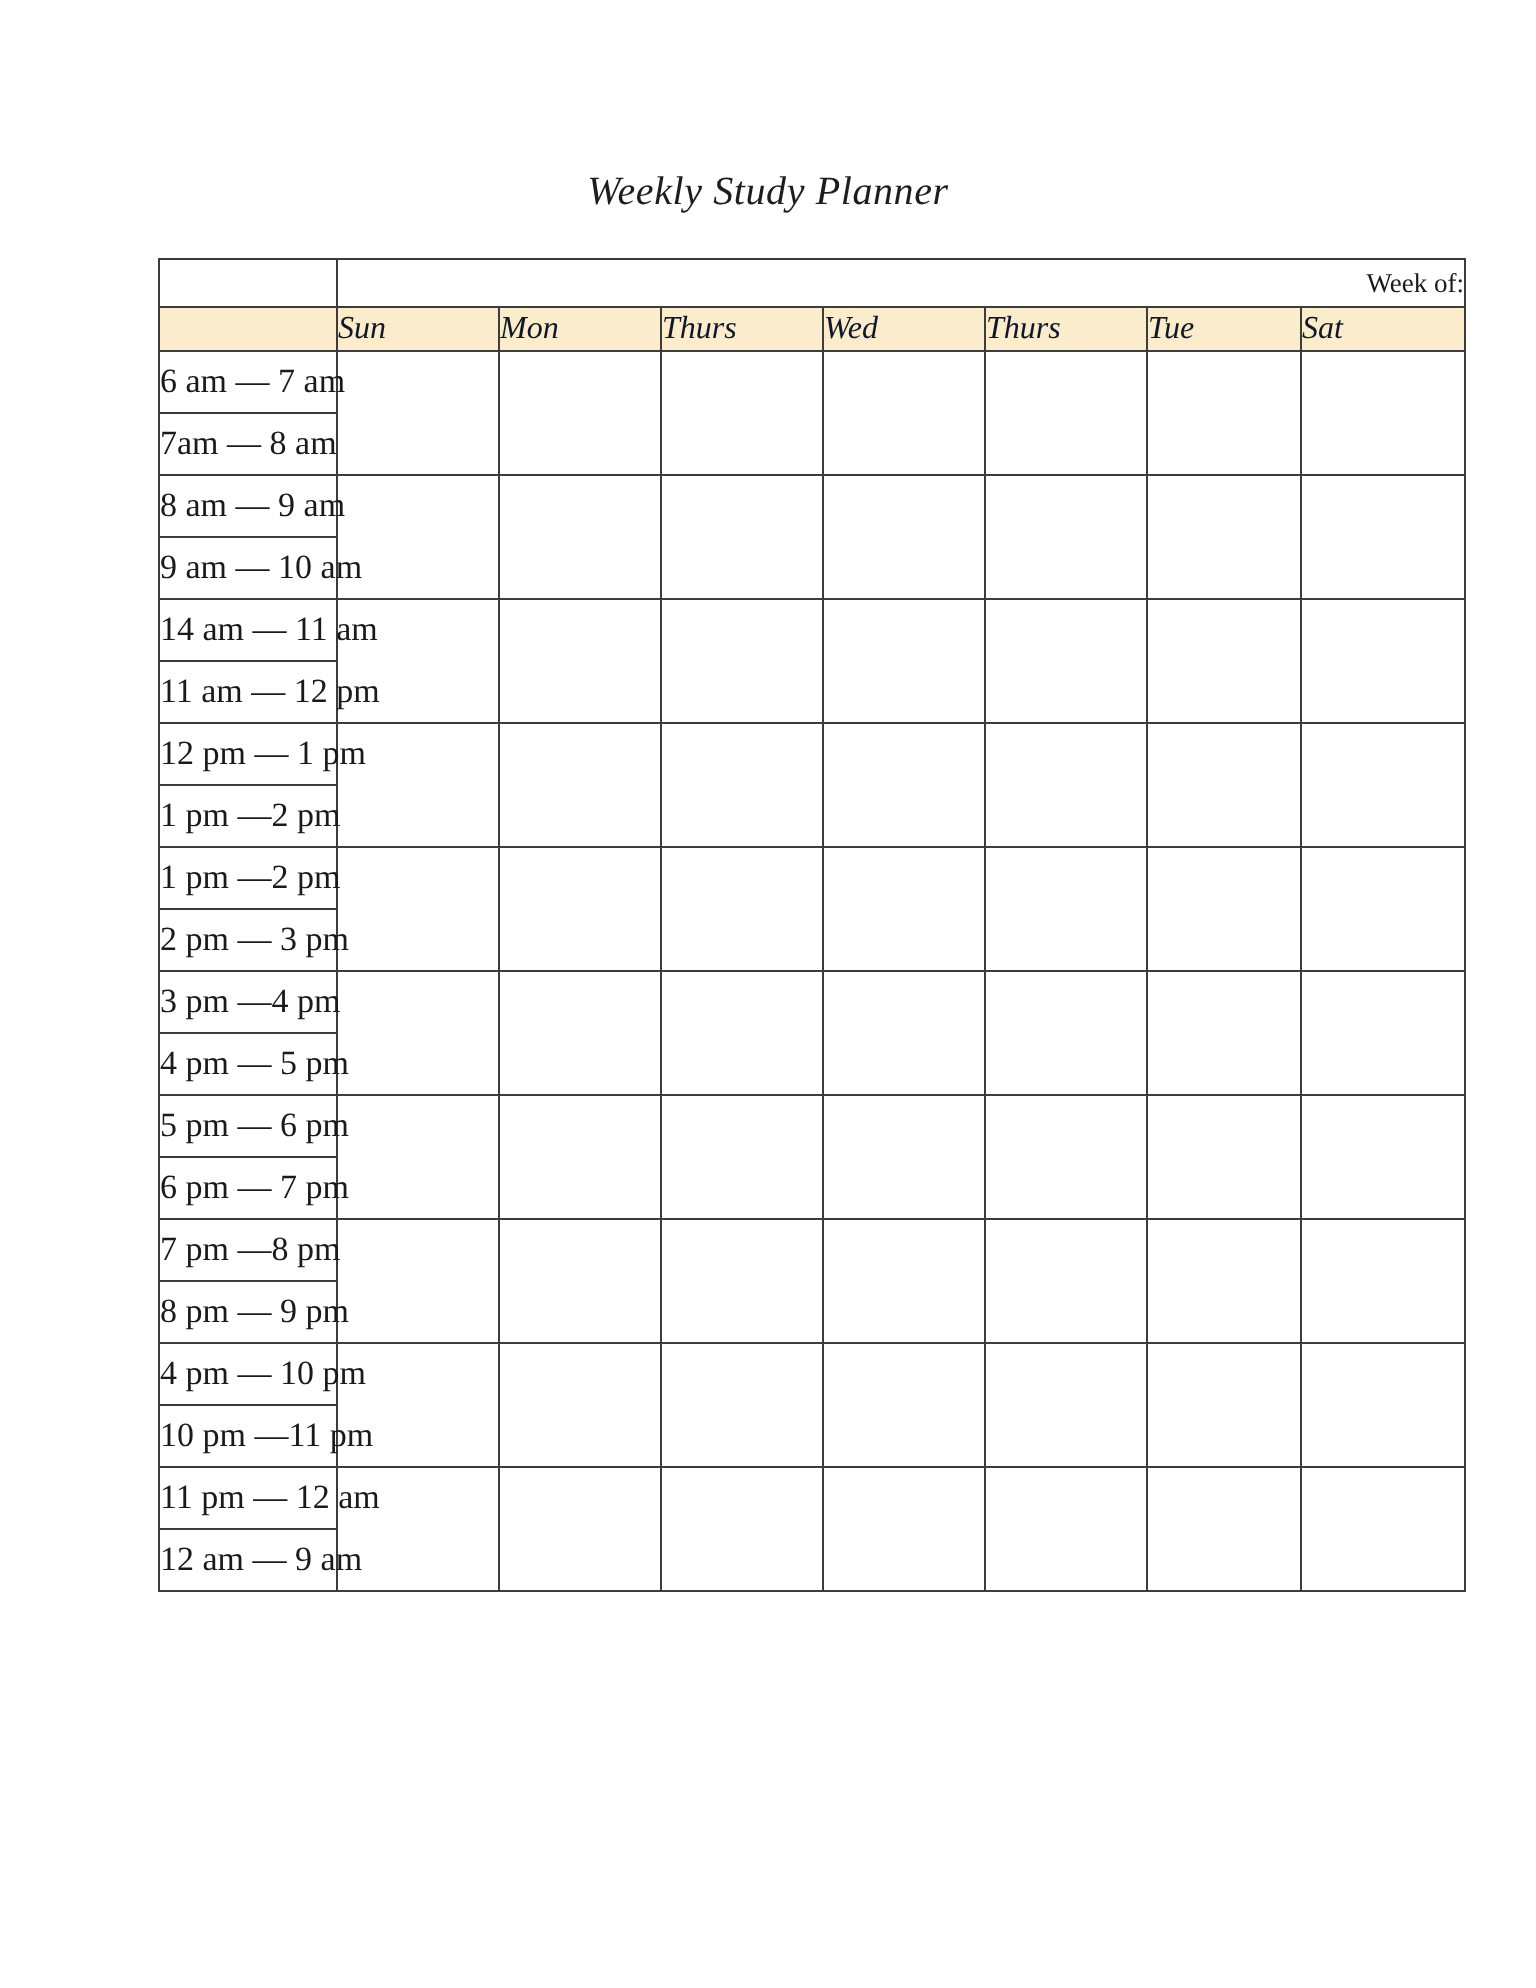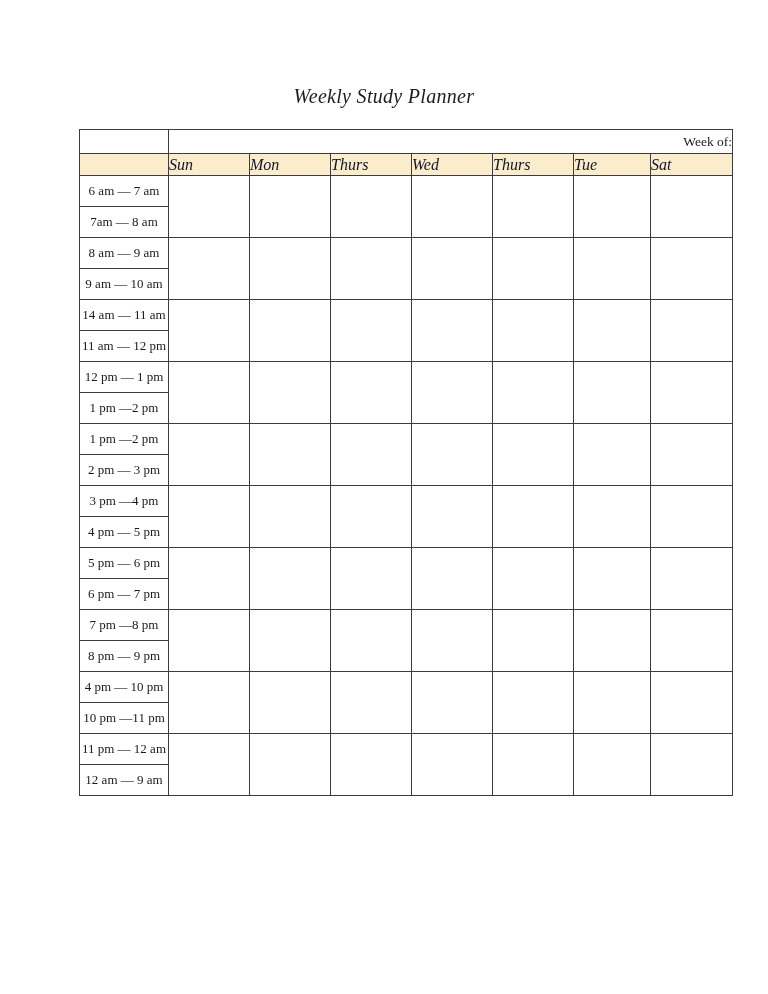--- a/index.html
+++ b/index.html
@@ -82,21 +82,21 @@
     background: #fbeccb !important;
     font-size: 16px;
     padding: 0 0 0 7px;
     color: #0f172a;
     font-style: italic;
   }
 
   
   .cell-time {
     height: 30px;
-    font-size: 13px;
+    font-size: 17px;
     text-align: center;
     white-space: nowrap;
     color: #1a1a1a;
   }
 
   
   .cell-slot {
     height: 60px;
   }
 </style>

